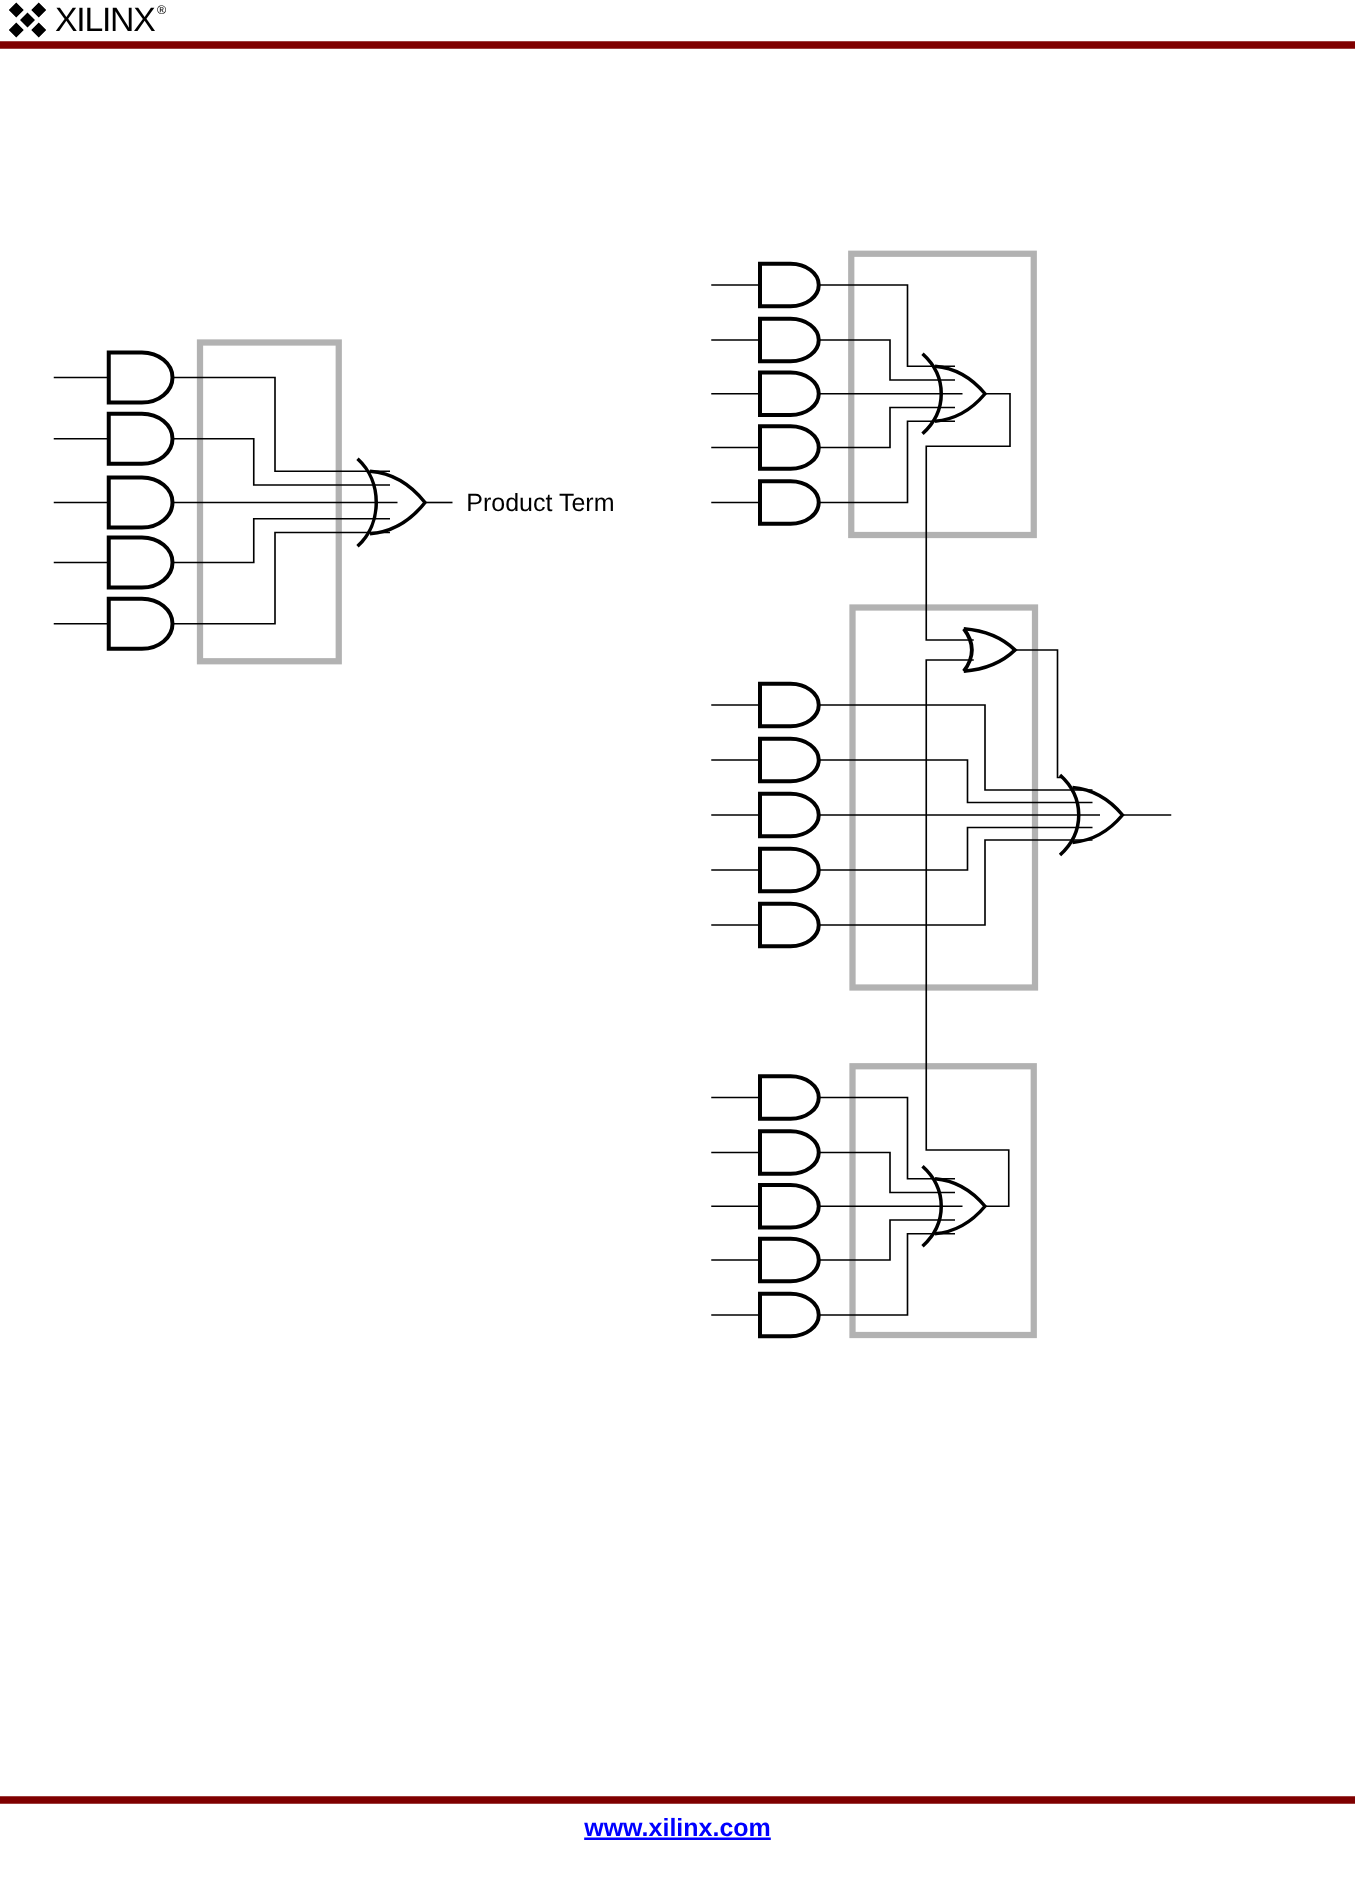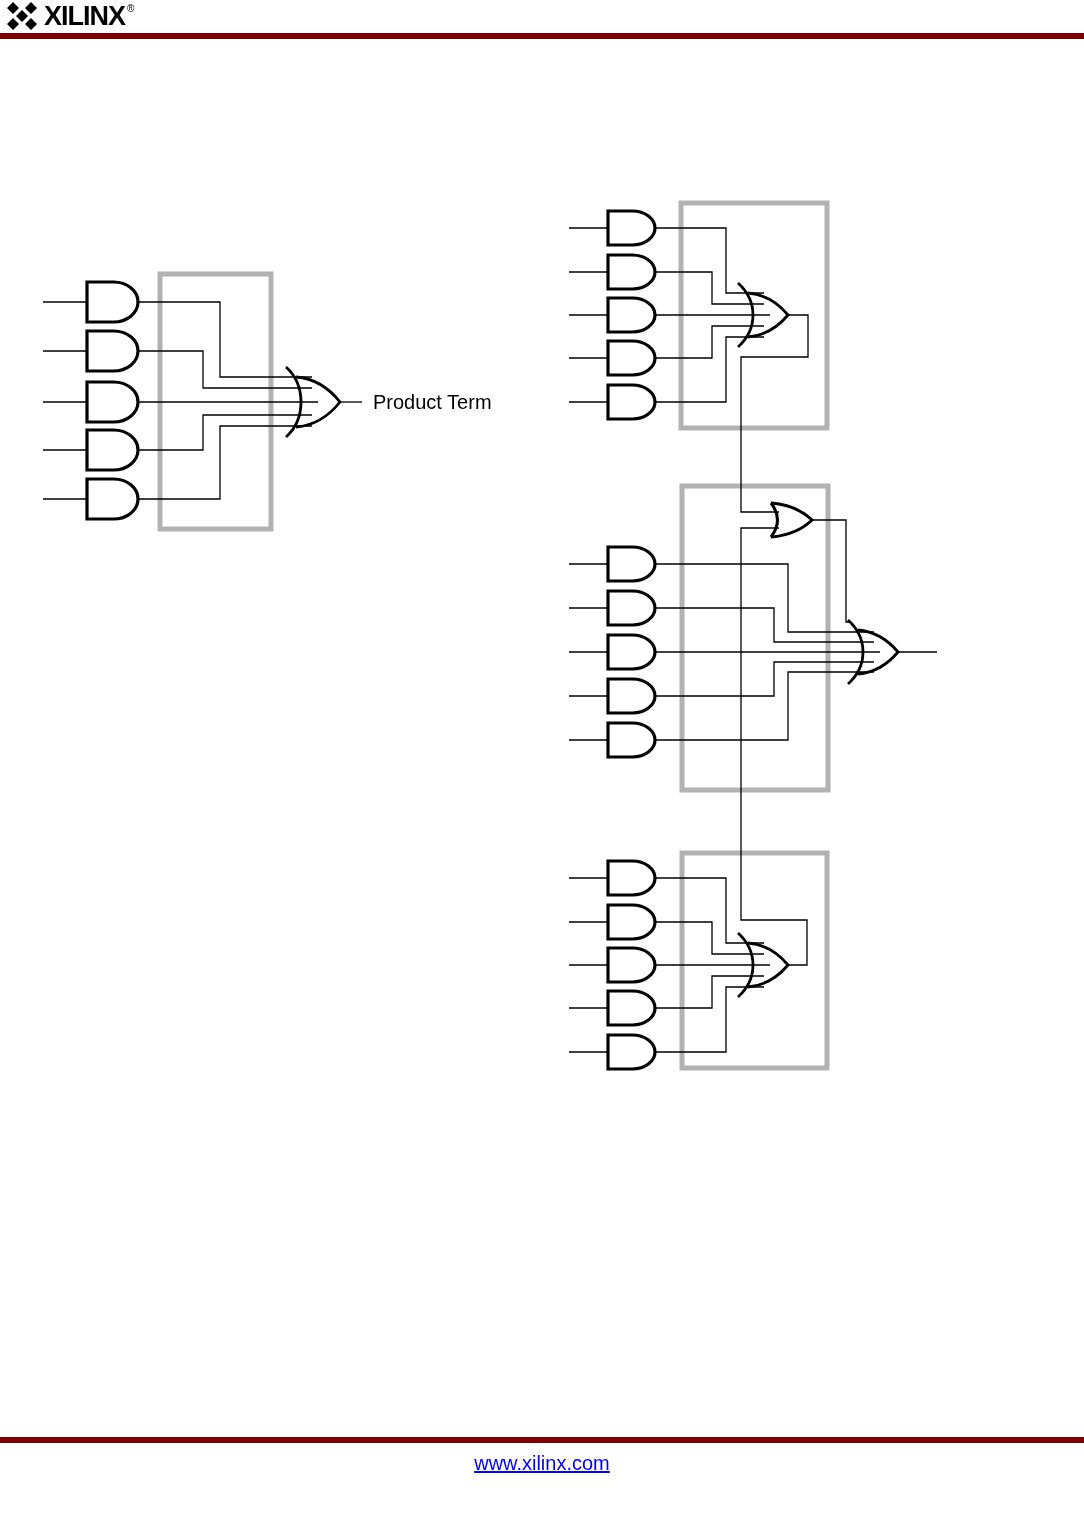--- a/index.html
+++ b/index.html
@@ -1,26 +1,26 @@
 <!DOCTYPE html>
 <html><head>
 <meta charset="utf-8">
 <style>
   html,body{margin:0;padding:0;background:#fff;}
   .page{position:relative;width:1084px;height:1516px;background:#ffffff;
         font-family:"Liberation Sans",sans-serif;overflow:hidden;}
   .logo{position:absolute;left:5px;top:1px;display:flex;align-items:flex-start;}
   .logo-icon{display:block;margin-right:5px;}
-  .brand{font-weight:bold;font-size:27px;line-height:30px;letter-spacing:-1px;color:#000;}
+  .brand{font-weight:normal;font-size:27px;line-height:30px;letter-spacing:-1px;color:#000;}
   .reg{font-size:10px;font-weight:normal;position:relative;top:2px;left:2px;color:#000;}
   .rule{position:absolute;left:0;width:1084px;height:6px;}
   .rule.header-rule{top:33px;}
   .rule.footer-rule{top:1437px;}
   .footer-link-wrap{position:absolute;top:1452px;left:0;width:1084px;text-align:center;}
-  .footer-link-wrap a{font-size:20px;font-weight:normal;text-decoration:underline;}
+  .footer-link-wrap a{font-size:20px;font-weight:bold;text-decoration:underline;}
   #diagram-svg{position:absolute;left:0;top:0;}
 </style>
 </head>
 <body>
 
 <div class="page">
 
   <div class="logo">
     <svg class="logo-icon" width="34" height="30" viewBox="0 0 34 30">
       <path fill="#000" d="M8 1 L14 7 L8 13 L2 7 Z

